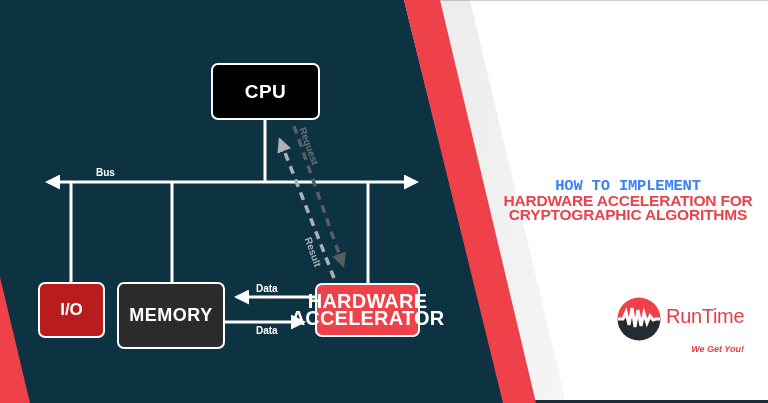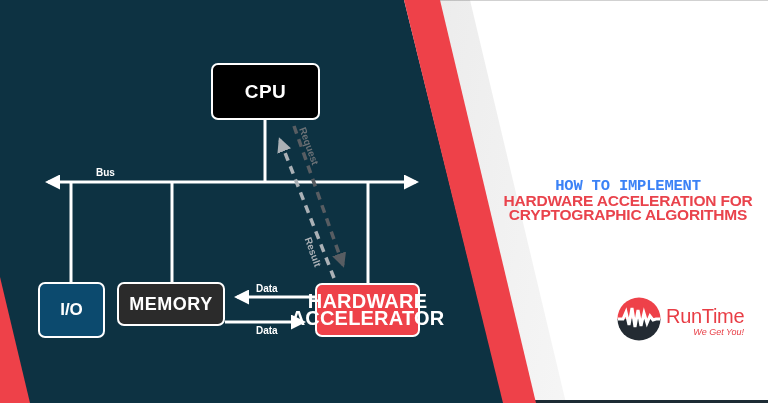--- a/index.html
+++ b/index.html
@@ -45,22 +45,22 @@
   .diagram-svg{position:absolute;left:0;top:0;z-index:3;}
   
   .node{
     position:absolute;z-index:4;
     display:flex;align-items:center;justify-content:center;flex-direction:column;
     border:2.5px solid #ffffff;border-radius:7px;
     color:#ffffff;font-weight:bold;text-align:center;
     box-sizing:border-box;
   }
   .node-cpu{left:211px;top:63px;width:109px;height:57px;background:#000000;font-size:19px;letter-spacing:.5px;}
-  .node-io{left:38px;top:282px;width:67px;height:56px;background:#0c4a6e;font-size:17px;}
-  .node-memory{left:117px;top:282px;width:108px;height:44px;background:#2b2b2b;font-size:18px;letter-spacing:.5px;}
+  .node-io{left:38px;top:282px;width:67px;height:56px;background:#b91c1c;font-size:17px;}
+  .node-memory{left:117px;top:282px;width:108px;height:67px;background:#2b2b2b;font-size:18px;letter-spacing:.5px;}
   .node-accel{left:315px;top:283px;width:105px;height:54px;background:#ee4149;font-size:20px;line-height:17px;letter-spacing:.2px;}
   
   .dlabel{position:absolute;z-index:4;color:#ffffff;font-size:10px;font-weight:bold;}
   .bus-label{left:96px;top:167px;}
   .data-label-top{left:256px;top:283px;}
   .data-label-bottom{left:256px;top:325px;}
   .rot-label{
     position:absolute;z-index:4;font-size:10px;font-weight:bold;white-space:nowrap;
     transform:translate(-50%,-50%) rotate(70deg);
   }
@@ -72,21 +72,21 @@
     text-align:center;font-weight:800;font-size:15.5px;line-height:14.5px;
     letter-spacing:-0.2px;
   }
   .title-line1{color:#3b82f6;font-family:Liberation Mono, monospace;}
   .title-line2,.title-line3{color:#e9434c;}
   
   .logo{position:absolute;left:616px;top:296px;z-index:7;display:flex;align-items:flex-start;}
   .logo-mark{width:46px;height:46px;flex:0 0 auto;}
   .logo-text{margin-left:4px;margin-top:11px;width:78px;}
   .logo-name{color:#e83d45;font-weight:normal;font-size:20px;line-height:19px;letter-spacing:-0.3px;}
-  .logo-tagline{color:#e83d45;font-weight:normal;font-style:italic;font-size:9px;text-align:right;margin-top:1px;}
+  .logo-tagline{color:#e83d45;font-weight:bold;font-style:italic;font-size:9px;text-align:right;margin-top:18px;}
 </style>
 </head>
 <body>
 
 <div class="canvas">
 
   <div class="navy-panel"></div>
   <div class="stripe-shadow"></div>
   <div class="red-stripe"></div>
   <div class="red-corner"></div>

